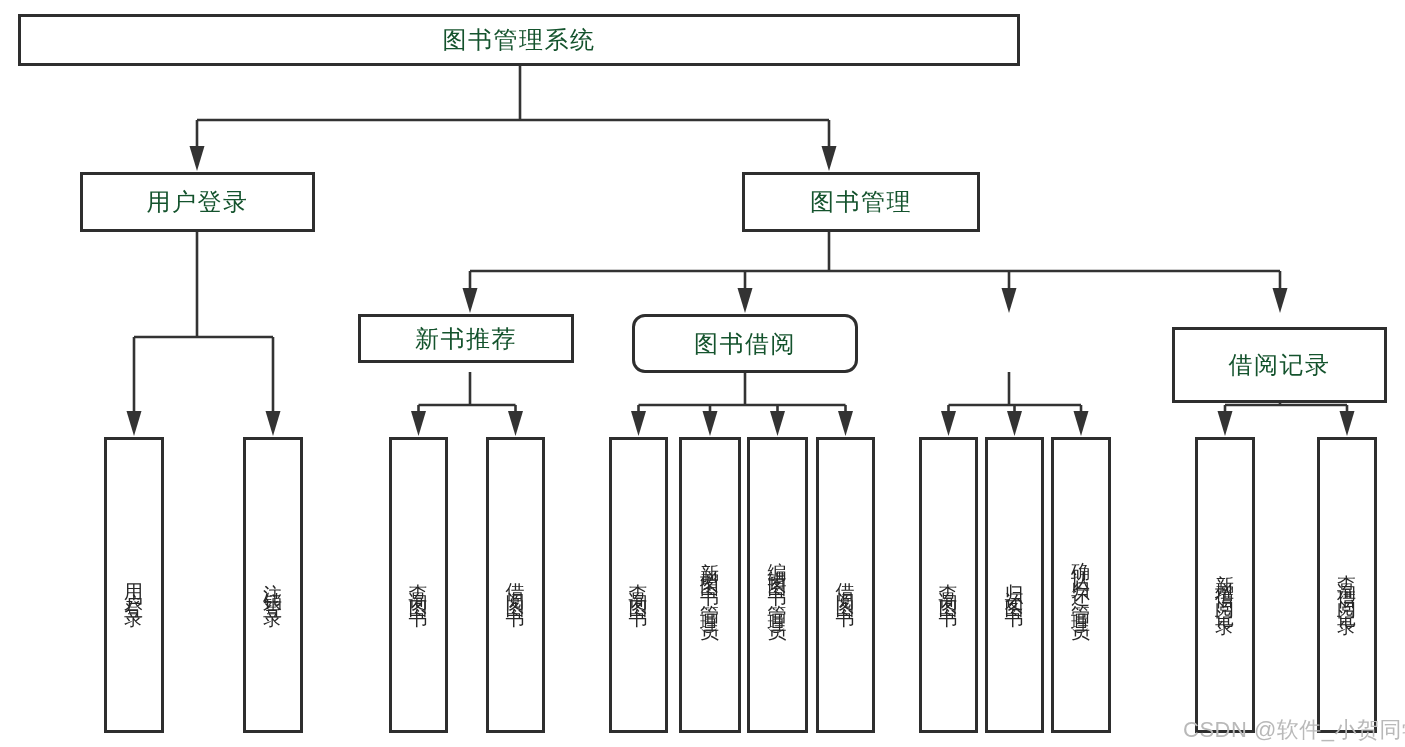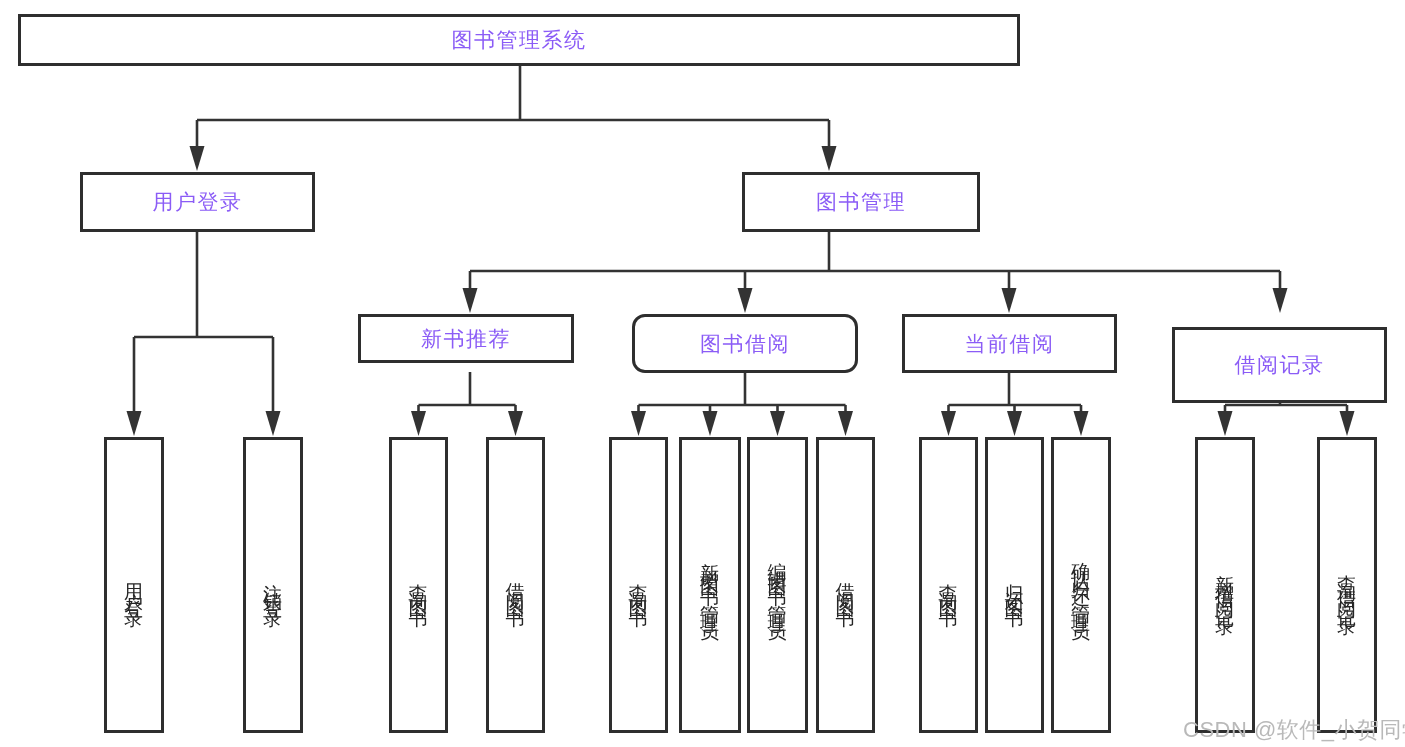--- a/index.html
+++ b/index.html
@@ -21,22 +21,22 @@
     position: absolute;
     box-sizing: border-box;
     border: 3px solid #2e2e2e;
     background: #ffffff;
     display: flex;
     align-items: center;
     justify-content: center;
     z-index: 2;
   }
   .node .hlabel {
-    font-size: 21px;
-    color: #8b5cf6;
+    font-size: 24px;
+    color: #14532d;
     letter-spacing: 1.5px;
     white-space: nowrap;
   }
   .leaf {
     position: absolute;
     top: 437px;
     height: 296px;
     box-sizing: border-box;
     border: 3px solid #2e2e2e;
     background: #ffffff;
@@ -168,23 +168,20 @@
   <div class="node" id="node-book-mgmt">
     <span class="hlabel">图书管理</span>
   </div>
 
   <div class="node" id="node-new-books">
     <span class="hlabel">新书推荐</span>
   </div>
   <div class="node" id="node-borrowing">
     <span class="hlabel">图书借阅</span>
   </div>
-  <div class="node" id="node-current">
-    <span class="hlabel">当前借阅</span>
-  </div>
   <div class="node" id="node-records">
     <span class="hlabel">借阅记录</span>
   </div>
 
   <div class="leaf" id="leaf-g1-0">
     <span class="vtext">用户登录</span>
   </div>
   <div class="leaf" id="leaf-g1-1">
     <span class="vtext">注销登录</span>
   </div>

